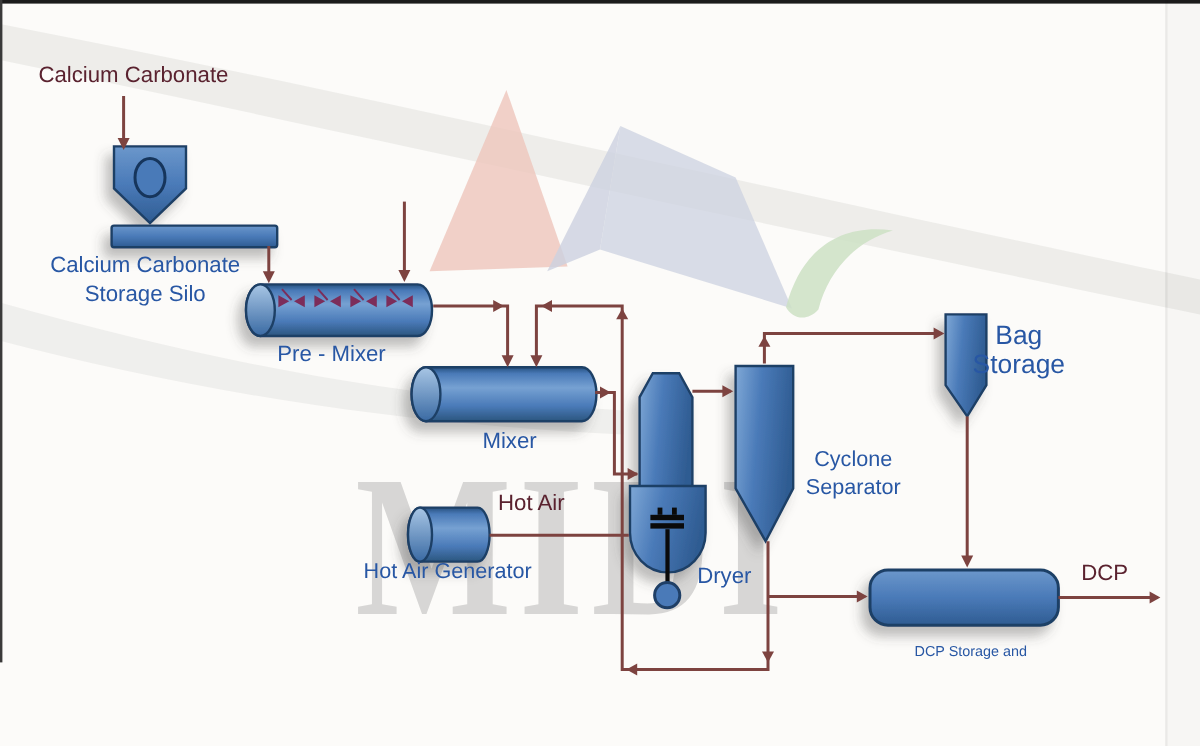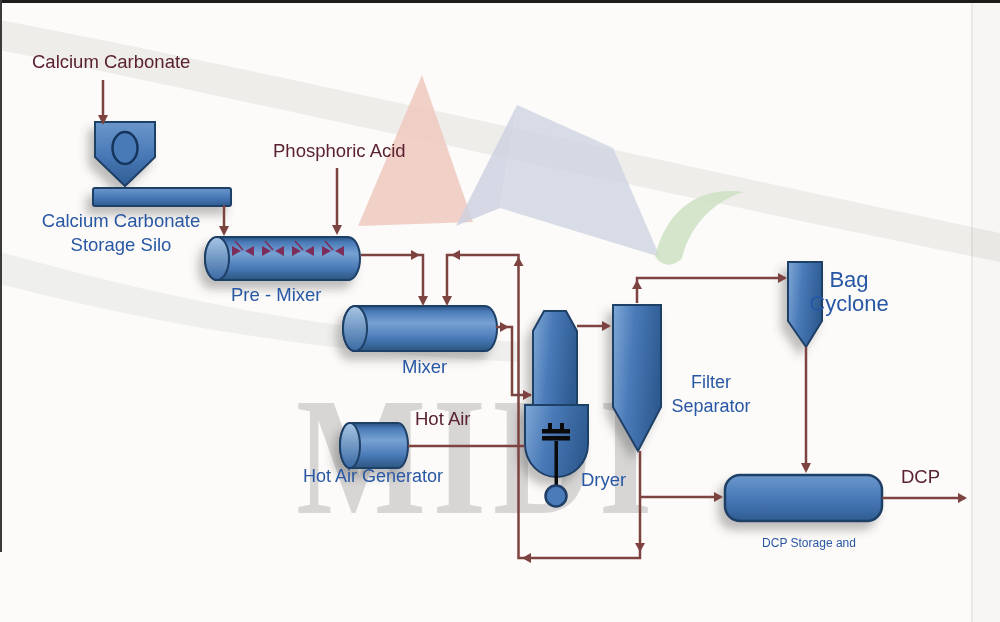--- a/index.html
+++ b/index.html
@@ -181,40 +181,39 @@
     </g>
   </svg>
 
   <div class="lbl maroon" style="left:32px;top:51px;">Calcium Carbonate</div>
 
   <div class="lbl blue center" style="left:121px;top:209px;">
     <span class="ln">Calcium Carbonate</span>
     <span class="ln">Storage Silo</span>
   </div>
 
-  <div class="lbl maroon" style="left:273px;top:140px;">Phosphoric Acid</div>
 
   <div class="lbl blue" style="left:231px;top:284px;">Pre - Mixer</div>
 
   <div class="lbl blue" style="left:402px;top:356px;">Mixer</div>
 
   <div class="lbl maroon" style="left:415px;top:408px;">Hot Air</div>
 
   <div class="lbl blue center" style="left:373px;top:466px;font-size:18px;">Hot Air Generator</div>
 
   <div class="lbl blue" style="left:568px;top:469px;margin-left:13px;">Dryer</div>
 
   <div class="lbl blue center" style="left:711px;top:370px;font-size:18px;">
-    <span class="ln">Filter</span>
+    <span class="ln">Cyclone</span>
     <span class="ln">Separator</span>
   </div>
 
   <div class="lbl blue center" style="left:849px;top:268px;font-size:22px;">
     <span class="ln">Bag</span>
-    <span class="ln">Cyclone</span>
+    <span class="ln">Storage</span>
   </div>
 
   <div class="lbl blue center" style="left:809px;top:531px;font-size:12px;">
     <span class="ln">DCP Storage and</span>
   </div>
 
   <div class="lbl maroon" style="left:901px;top:466px;">DCP</div>
 
   <div class="border-top"></div>
   <div class="border-left"></div>

